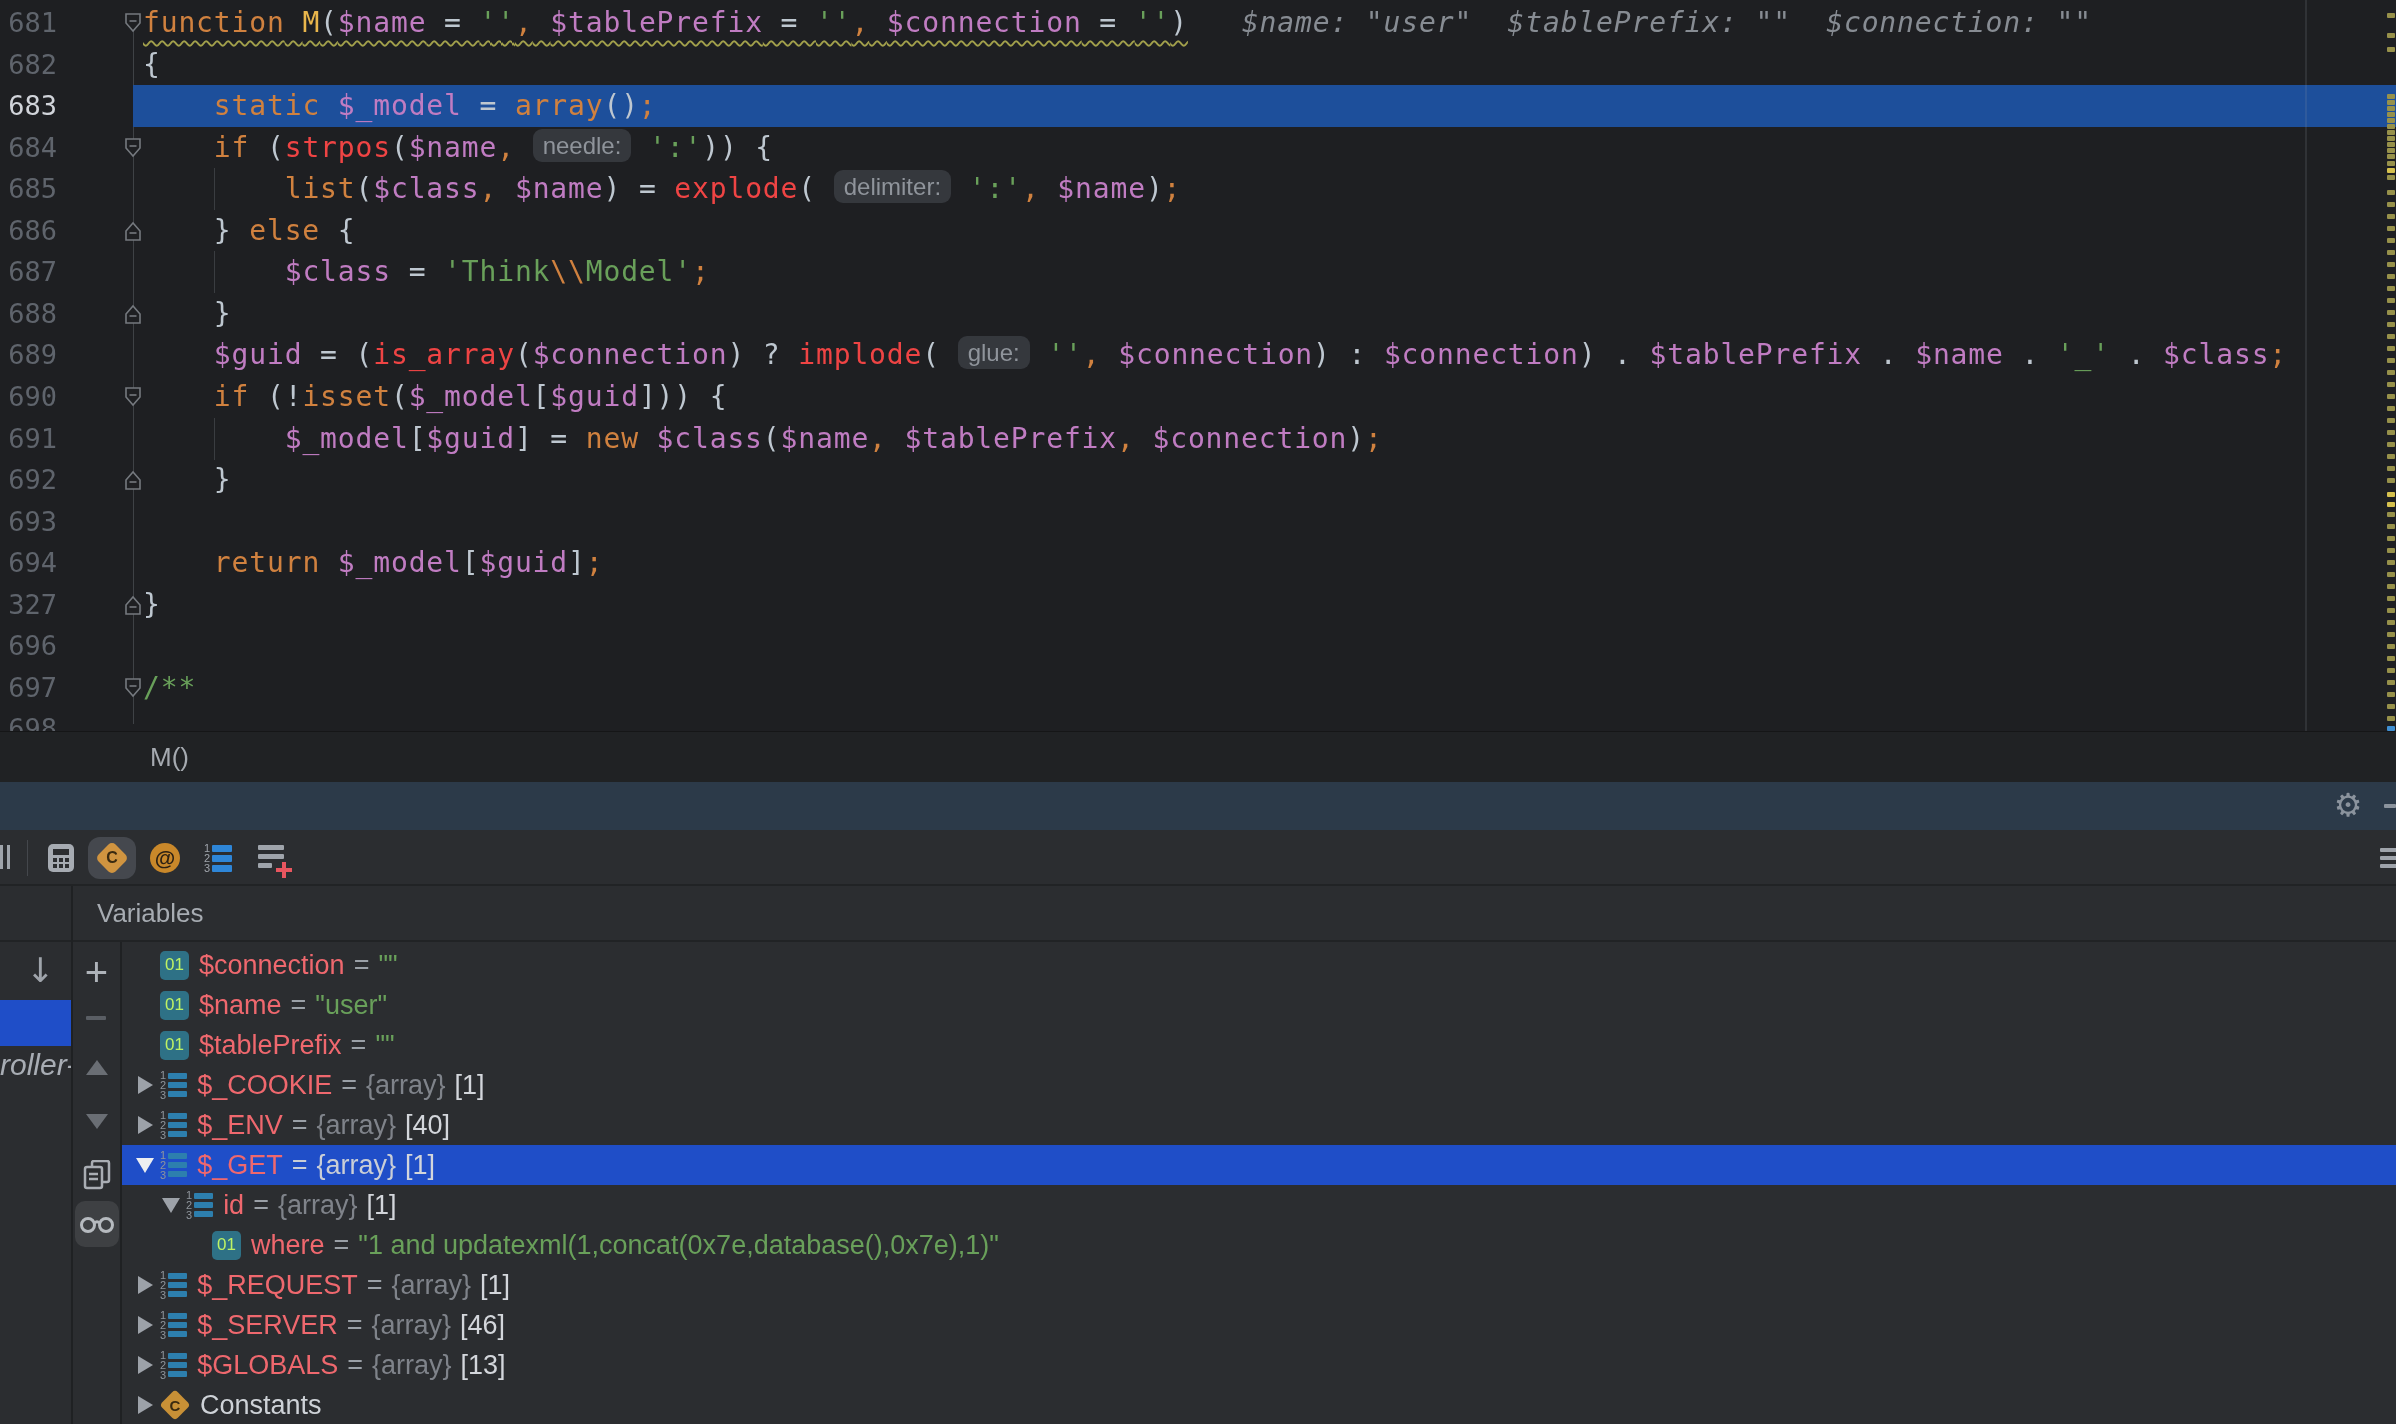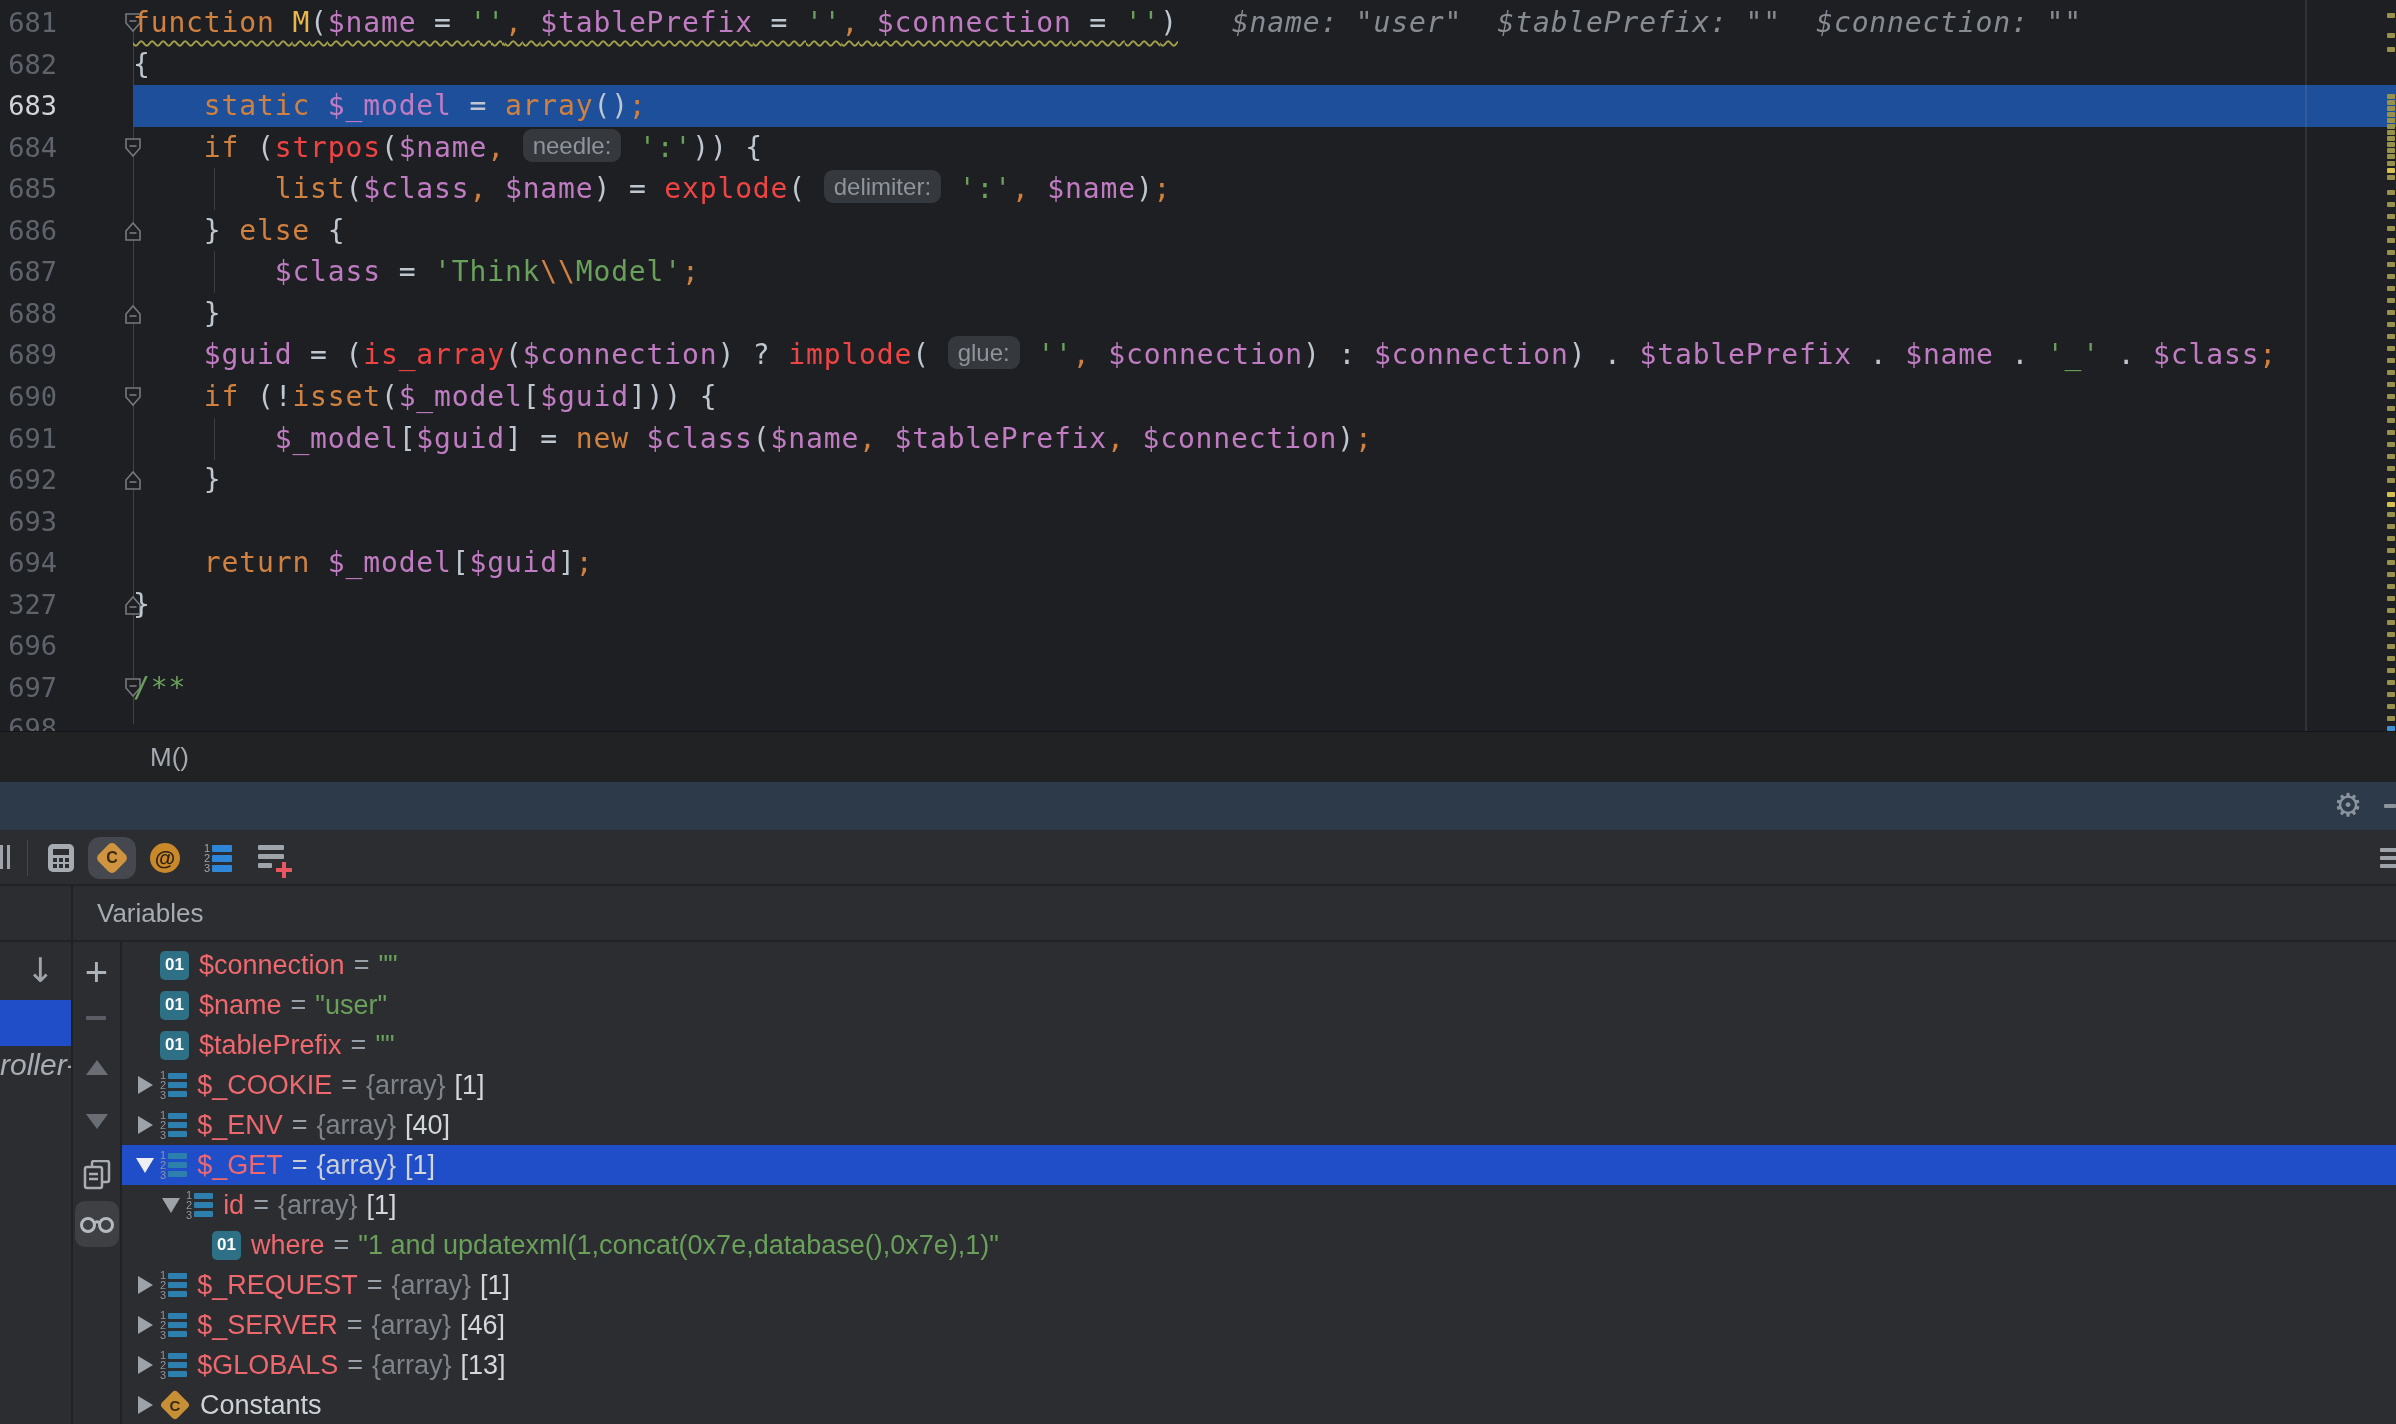--- a/index.html
+++ b/index.html
@@ -10,21 +10,21 @@
   .editor{position:absolute;left:0;top:0;width:2396px;height:731px;background:#1e1f22;overflow:hidden;}
   .fold-vline{position:absolute;left:133px;top:24px;height:700px;width:1px;background:#3f4246;z-index:1;}
   .margin-guide{position:absolute;left:2305px;top:0;height:731px;width:2px;background:rgba(140,150,160,.16);z-index:4;}
   .line{position:absolute;left:0;width:2396px;height:42px;}
   .execbg{position:absolute;left:133px;right:0;top:0;bottom:0;background:#1d4f9b;z-index:2;}
   .indent-guide{position:absolute;left:214px;top:0;height:42px;width:1px;background:#3a3d41;z-index:2;}
   .num{position:absolute;left:0;top:0;width:57px;text-align:right;z-index:3;
        font:27px "DejaVu Sans Mono",monospace;color:#5f646c;line-height:42px;}
   .line.exec .num{color:#d1d4da;}
   .fold{position:absolute;left:123px;top:10px;z-index:3;}
-  .codespan{position:absolute;left:133px;top:0;z-index:3;white-space:pre;
+  .codespan{position:absolute;left:143px;top:0;z-index:3;white-space:pre;
        font:28px "DejaVu Sans Mono",monospace;line-height:42px;letter-spacing:.85px;color:#bec7d0;}
   .tok-kw{color:#d0813f;}
   .tok-fn{color:#e9b64c;}
   .tok-var{color:#c07cc2;}
   .tok-str{color:#69a05a;}
   .tok-esc{color:#d0813f;}
   .tok-call{color:#ef4444;}
   .tok-txt{color:#bec7d0;}
   .tok-op{color:#d0813f;}
   .tok-cmt{color:#69a05a;}
@@ -91,21 +91,21 @@
   .w-copy{position:absolute;left:10px;top:218px;}
   .w-watch{position:absolute;left:2px;top:259px;width:44px;height:46px;background:#3e4043;border-radius:10px;display:flex;align-items:center;justify-content:center;}
 
   .tree{position:absolute;left:122px;top:0;width:2274px;height:482px;padding-top:3px;box-sizing:border-box;}
   .trow{display:flex;align-items:center;height:40px;font-size:27px;}
   .trow.sel{background:#1f4ec8;}
   .slot{width:30px;min-width:30px;display:flex;justify-content:center;align-items:center;}
   .tri-r{width:0;height:0;border-left:15px solid #9da2a9;border-top:9px solid transparent;border-bottom:9px solid transparent;}
   .tri-d{width:0;height:0;border-top:15px solid #9da2a9;border-left:9px solid transparent;border-right:9px solid transparent;}
   .sel .tri-d{border-top-color:#eceef1;}
-  .icv{width:29px;height:29px;min-width:29px;background:#2e7186;border-radius:5px;color:#ffffff;font-weight:bold;font-size:17px;
+  .icv{width:29px;height:29px;min-width:29px;background:#2e7186;border-radius:5px;color:#bef264;font-weight:normal;font-size:17px;
        display:flex;align-items:center;justify-content:center;margin-right:10px;}
   .ica{margin-right:10px;}
   .ica .digits{color:#8f959c;}
   .ica .bars i{background:#2d7fae;width:19px;height:6px;}
   .icc{width:22px;height:22px;min-width:22px;background:#c89036;border-radius:4px;transform:rotate(45deg);
        margin:0 14px 0 4px;display:flex;align-items:center;justify-content:center;}
   .icc span{transform:rotate(-45deg);font-size:15px;font-weight:bold;color:#3a2a10;}
   .tname{color:#ef686e;margin-right:9px;white-space:nowrap;}
   .tname.white{color:#ced2d7;}
   .teq{color:#9aa0a7;margin-right:9px;}

